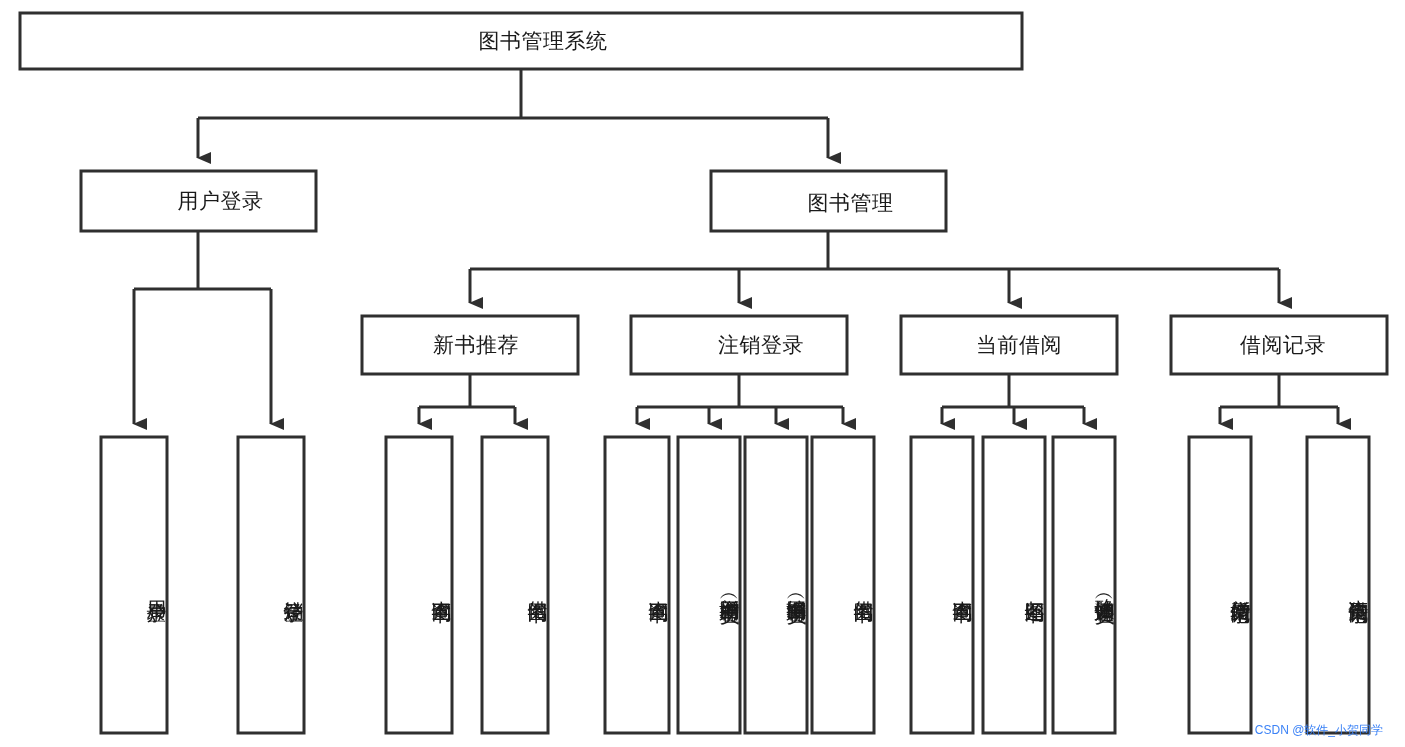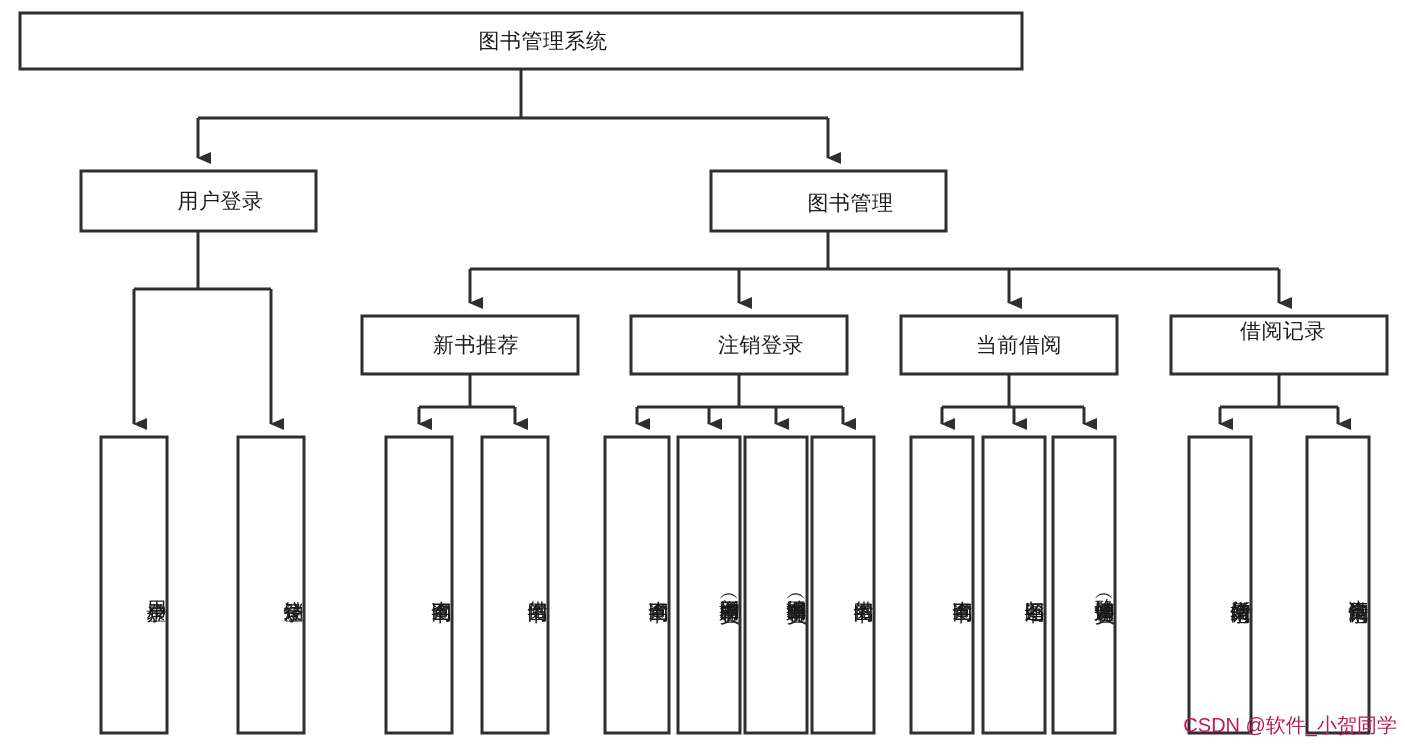--- a/index.html
+++ b/index.html
@@ -56,24 +56,24 @@
     text-orientation: upright;
     font-size: 20px;
     line-height: 1.05;
     letter-spacing: 1px;
     align-items: flex-start;
     justify-content: center;
     padding-top: 4px;
   }
   .watermark {
     position: absolute;
-    right: 8px;
+    right: 22px;
     bottom: 8px;
-    font-size: 20px;
-    color: #be185d;
+    font-size: 12px;
+    color: #3b82f6;
     font-family: "Liberation Sans", "DejaVu Sans", sans-serif;
     white-space: nowrap;
   }
 </style>
 </head>
 <body>
 
 <div id="canvas">
 
   <svg class="diagram" viewBox="0 0 1405 747">
@@ -151,21 +151,21 @@
     </g>
   </svg>
 
   <div id="labels">
       <div class="node-label horiz-label" style="left: 20px; top: 13px; width: 1002px; height: 56px;">图书管理系统</div>
       <div class="node-label horiz-label" style="left: 81px; top: 171px; width: 235px; height: 60px;">用户登录</div>
       <div class="node-label horiz-label" style="left: 711px; top: 171px; width: 235px; height: 64px;">图书管理</div>
       <div class="node-label horiz-label" style="left: 362px; top: 316px; width: 184px; height: 58px;">新书推荐</div>
       <div class="node-label horiz-label" style="left: 631px; top: 316px; width: 216px; height: 58px;">注销登录</div>
       <div class="node-label horiz-label" style="left: 901px; top: 316px; width: 192px; height: 58px; border-radius: 27px;">当前借阅</div>
-      <div class="node-label horiz-label" style="left: 1171px; top: 302px; width: 180px; height: 58px;">借阅记录</div>
+      <div class="node-label horiz-label" style="left: 1171px; top: 316px; width: 180px; height: 58px;">借阅记录</div>
       <div class="node-label vert-label" style="left: 101px; top: 437px; width: 66px; height: 296px;">用户登录</div>
       <div class="node-label vert-label" style="left: 238px; top: 437px; width: 66px; height: 296px;">注销登录</div>
       <div class="node-label vert-label" style="left: 386px; top: 437px; width: 66px; height: 296px;">查询图书</div>
       <div class="node-label vert-label" style="left: 482px; top: 437px; width: 66px; height: 296px;">借阅图书</div>
       <div class="node-label vert-label" style="left: 605px; top: 437px; width: 64px; height: 296px;">查询图书</div>
       <div class="node-label vert-label" style="left: 678px; top: 437px; width: 62px; height: 296px;">新增图书（管理员）</div>
       <div class="node-label vert-label" style="left: 745px; top: 437px; width: 62px; height: 296px;">编辑图书（管理员）</div>
       <div class="node-label vert-label" style="left: 812px; top: 437px; width: 62px; height: 296px;">借阅图书</div>
       <div class="node-label vert-label" style="left: 911px; top: 437px; width: 62px; height: 296px;">查询图书</div>
       <div class="node-label vert-label" style="left: 983px; top: 437px; width: 62px; height: 296px;">归还图书</div>

